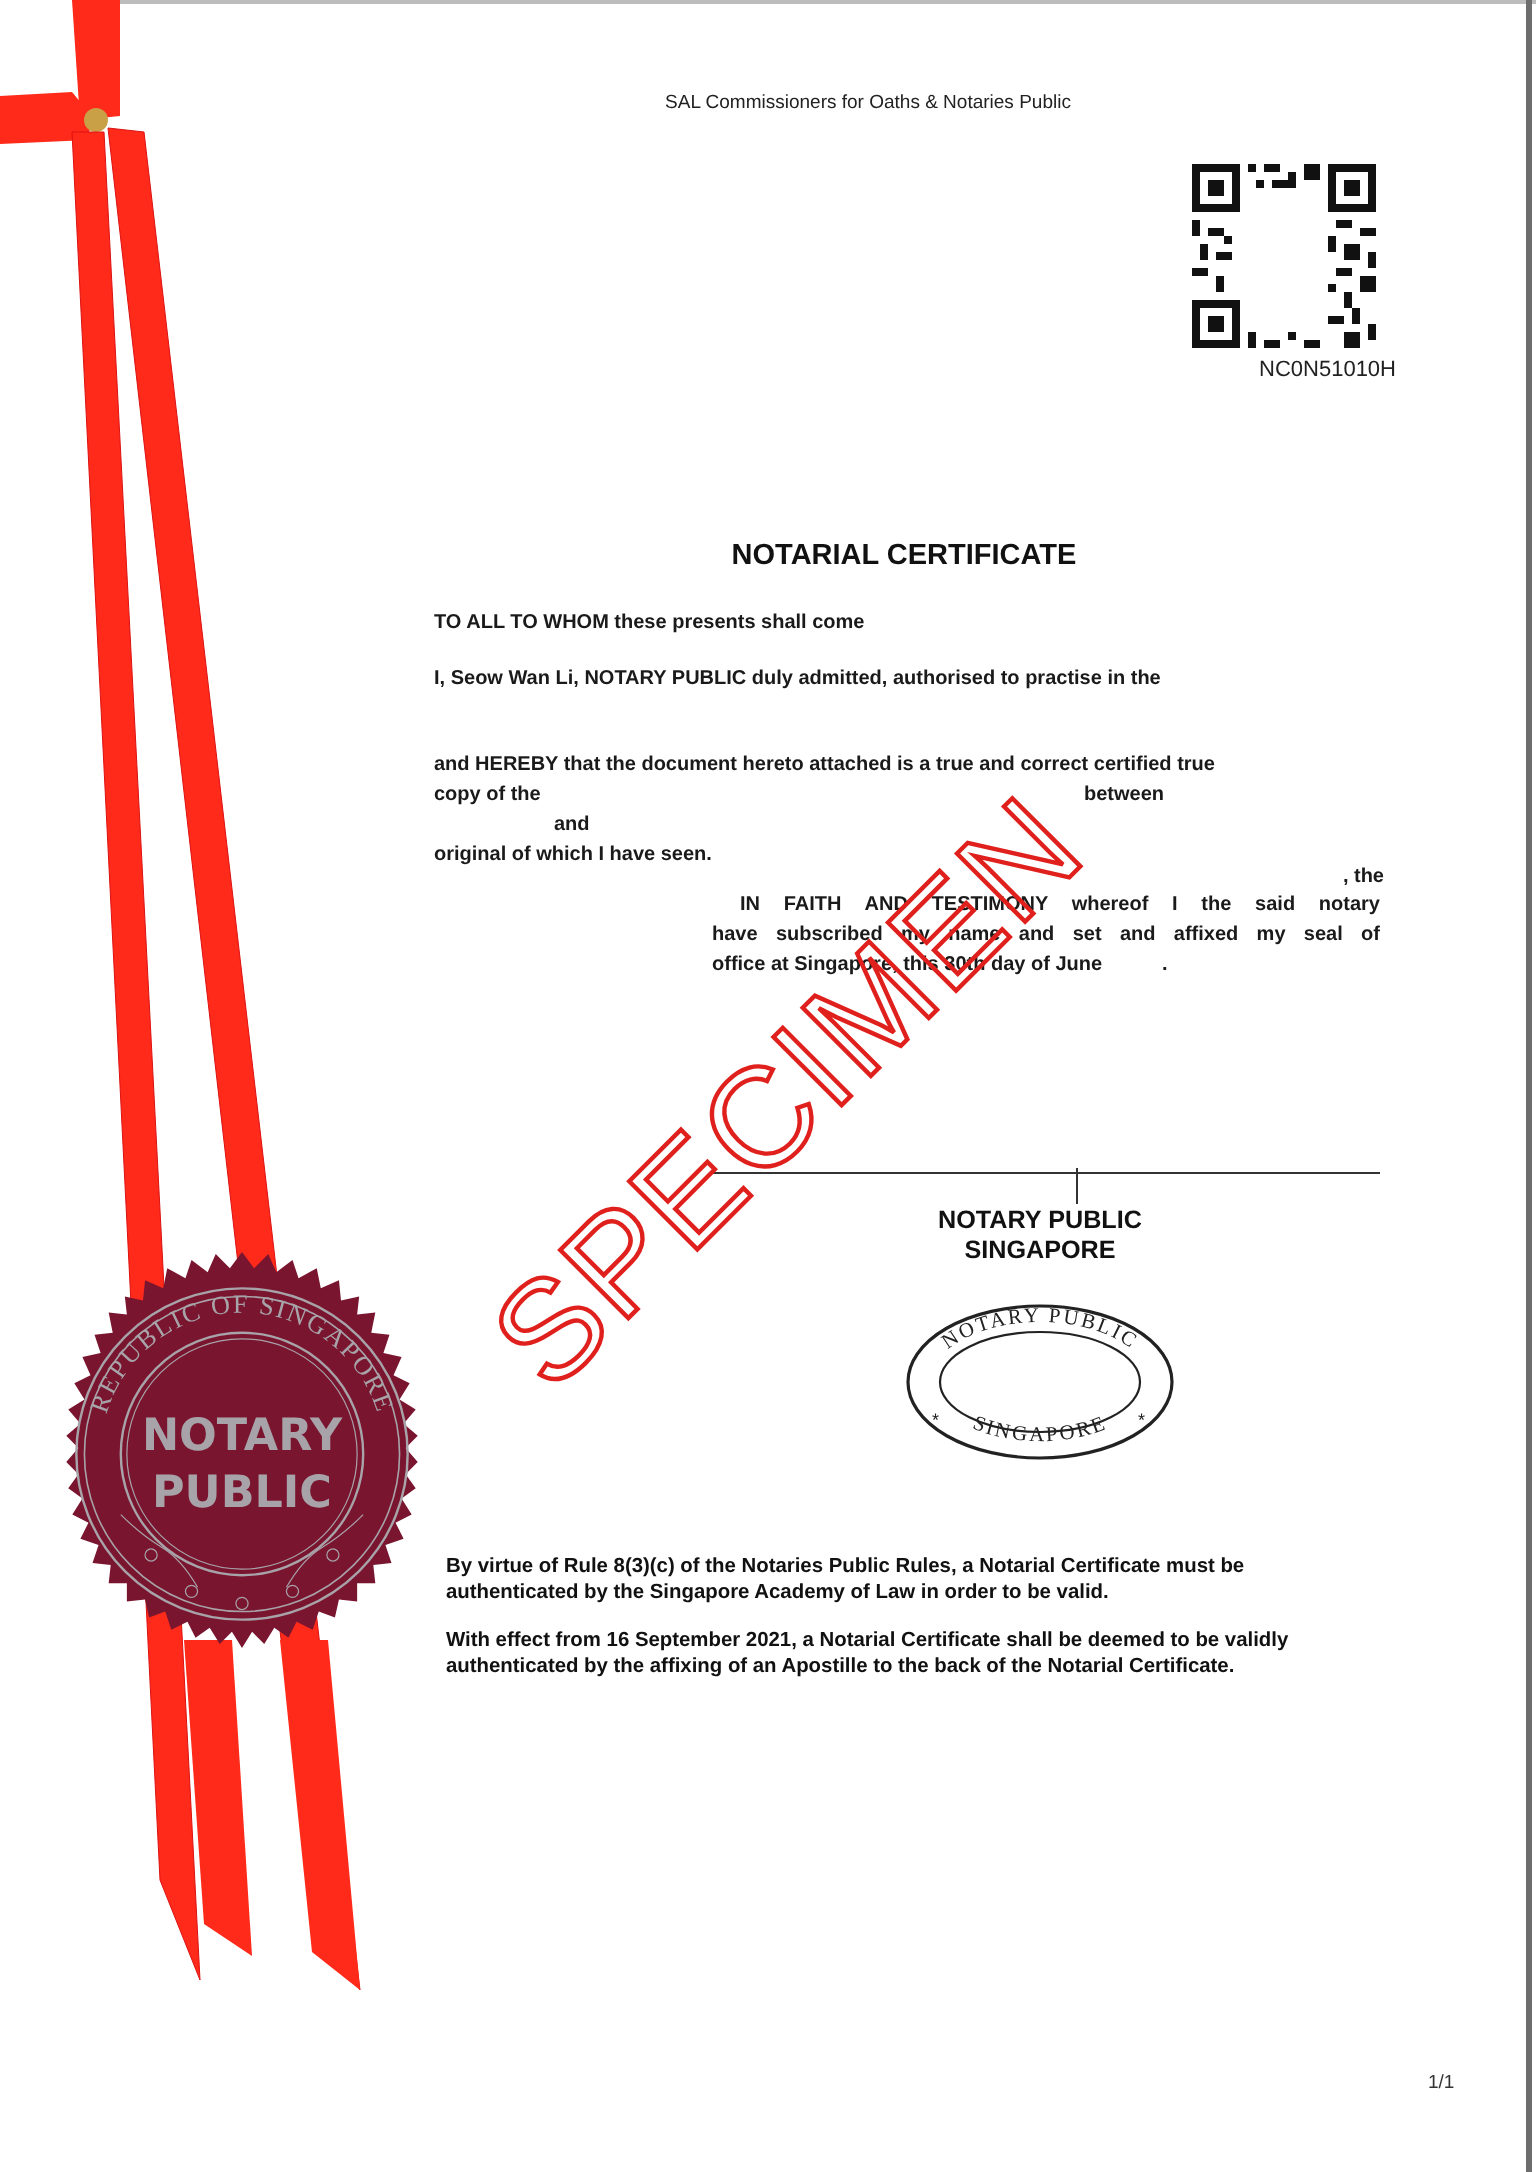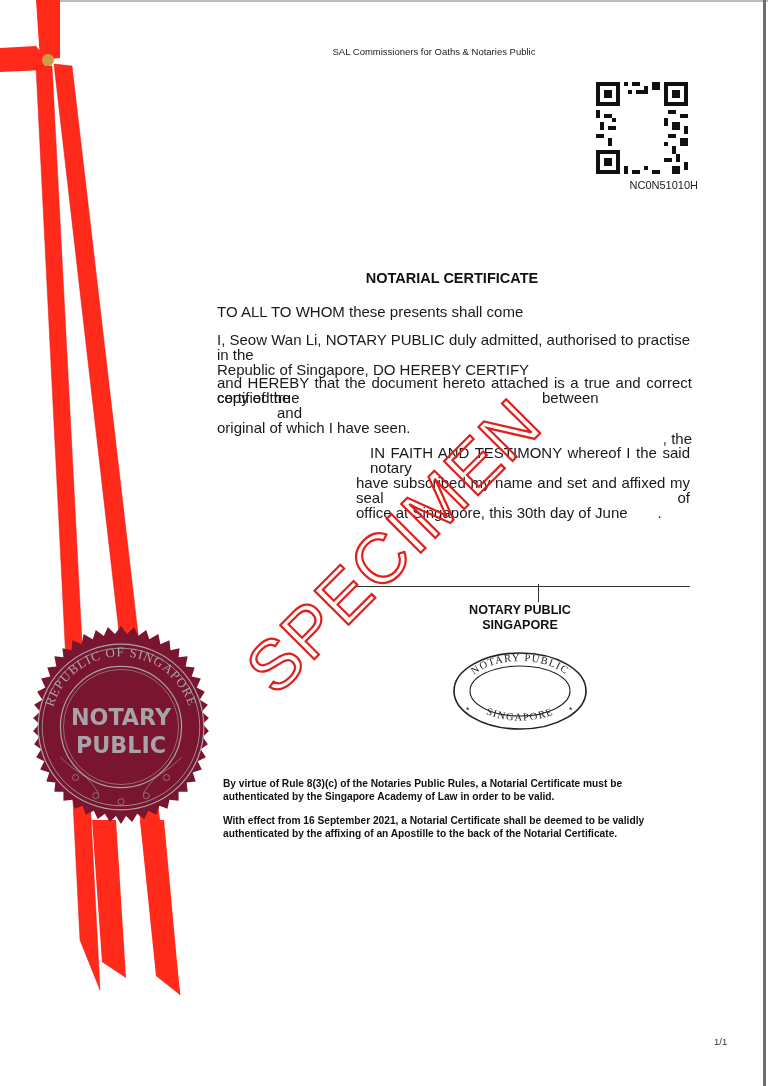--- a/index.html
+++ b/index.html
@@ -6,21 +6,21 @@
     body { width:768px; height:1086px; background:#ffffff; position:relative; overflow:hidden;
            font-family:"Liberation Sans", sans-serif; color:#1a1a1a; }
     .page { position:absolute; left:0; top:0; width:768px; height:1086px; background:#fff; }
     .top-edge { position:absolute; left:40px; top:0; width:728px; height:2px; background:#bdbdbd; }
     .right-edge { position:absolute; right:2px; top:0; width:3px; height:1086px; background:#6d6d6d; }
     .abs { position:absolute; }
     .header-org { left:0; width:868px; top:46px; text-align:center; font-size:9.5px; color:#222; }
     .qr { left:596px; top:82px; width:92px; height:92px; }
     .qr-code { left:586px; top:179px; width:112px; text-align:right; font-size:11px; color:#222; }
     .title { left:0; width:904px; top:270px; text-align:center; font-weight:bold; font-size:14.5px; color:#111; }
-    .para { font-size:15px; line-height:15px; color:#1a1a1a; }
+    .para { font-size:10px; line-height:15px; color:#1a1a1a;font-weight:bold; }
     .p1 { left:217px; top:304px; }
     .p2 { left:217px; top:332px; width:475px; }
     .p3 { left:217px; top:375px; width:475px; text-align:justify; }
     .p3 .line { display:block; height:15px; position:relative; }
     .p4 { left:356px; top:445px; width:334px; text-align:justify; text-align-last:left; }
     .sig-line { left:356px; top:586px; width:334px; height:1px; background:#333; }
     .sig-tick { left:538px; top:584px; width:1px; height:18px; background:#333; }
     .sig-title { left:430px; width:180px; top:603px; text-align:center; font-weight:bold; font-size:12.6px; line-height:15px; color:#111; }
     .seal-stamp { left:452px; top:651px; width:136px; height:80px; }
     .notice { font-size:10.2px; font-weight:bold; line-height:13px; color:#111; }
@@ -125,21 +125,20 @@
     </g>
   </svg>
   <div class="abs qr-code">NC0N51010H</div>
 
   <div class="abs title">NOTARIAL CERTIFICATE</div>
 
   <div class="abs para p1">TO ALL TO WHOM these presents shall come</div>
 
   <div class="abs para p2">
     <div>I, Seow Wan Li, NOTARY PUBLIC duly admitted, authorised to practise in the</div>
-    <div>Republic of Singapore, DO HEREBY CERTIFY</div>
   </div>
 
   <div class="abs para p3">
     <span class="line">and HEREBY that the document hereto attached is a true and correct certified true</span>
     <span class="line">
       <span style="position:absolute;left:0;">copy of the</span>
       <span style="position:absolute;left:325px;">between</span>
     </span>
     <span class="line">
       <span style="position:absolute;left:60px;">and</span>

